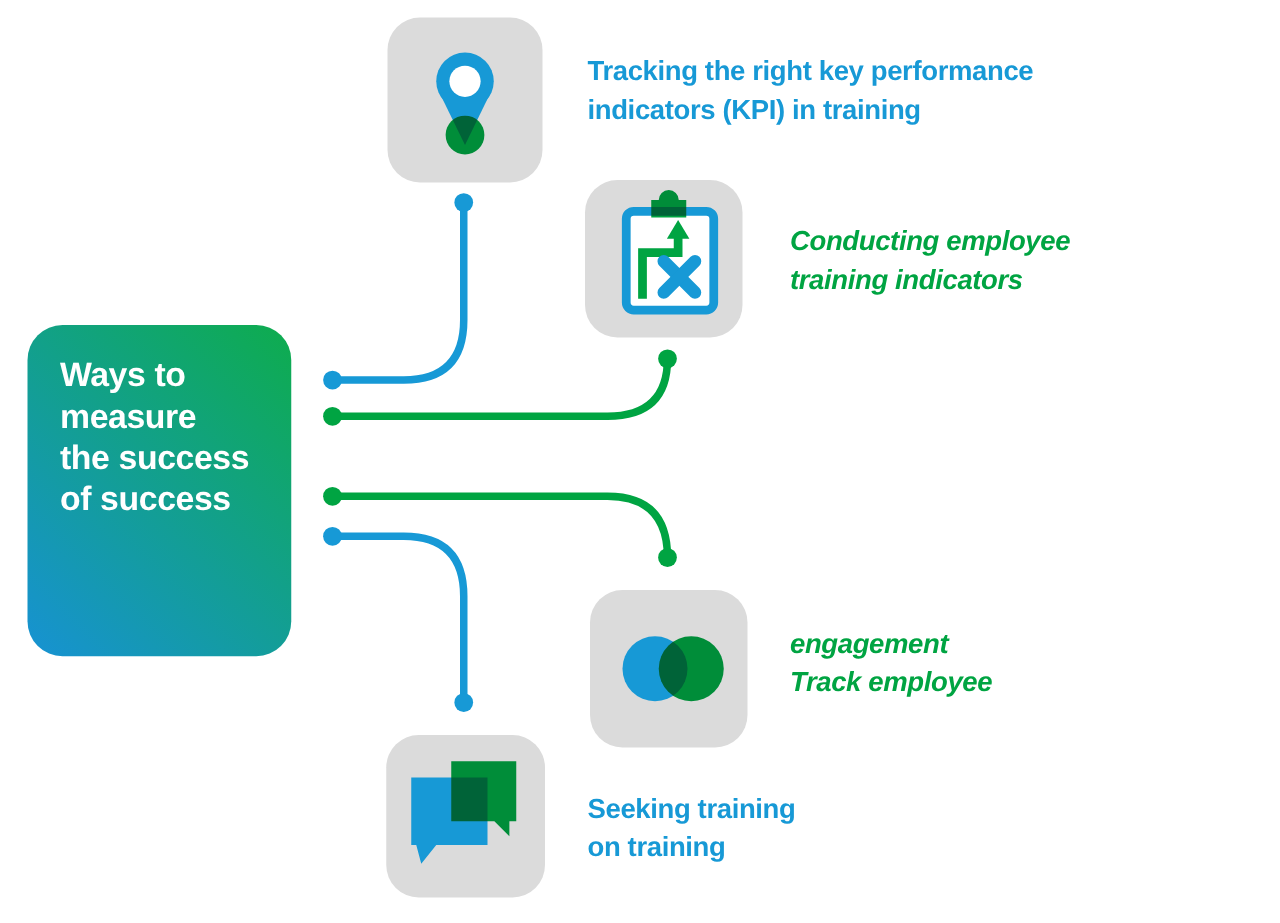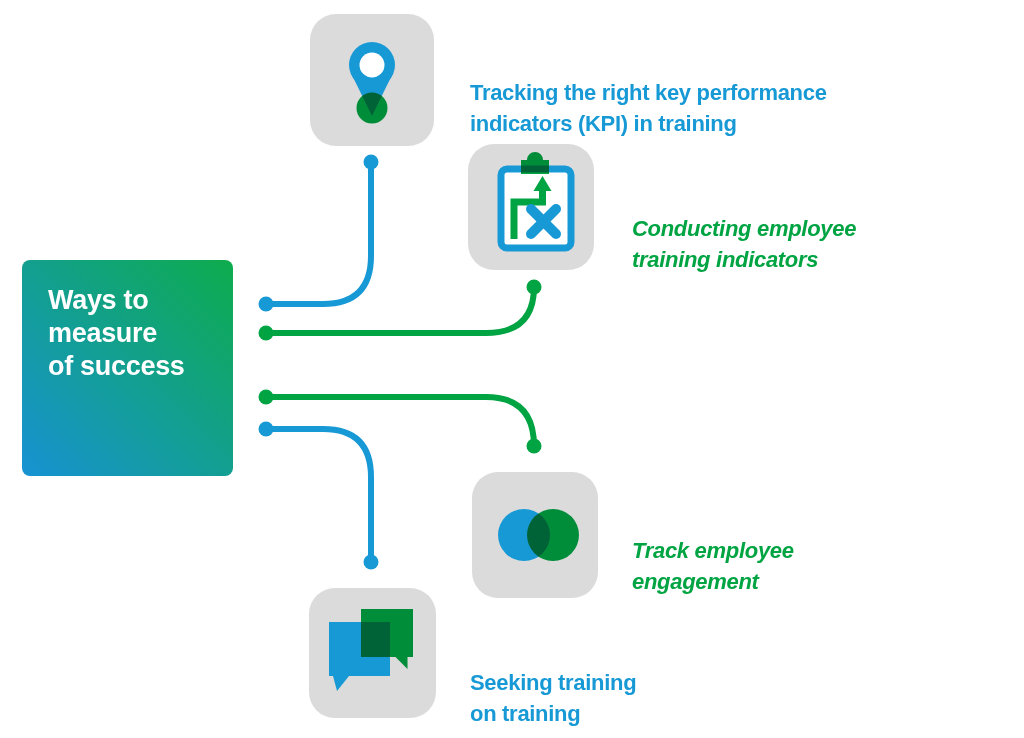--- a/index.html
+++ b/index.html
@@ -2,31 +2,31 @@
 <html><head>
 <meta charset="utf-8">
 <style>
   html,body{margin:0;padding:0;background:#ffffff;}
   .canvas{
     position:relative;width:1024px;height:738px;overflow:hidden;
     font-family:"Liberation Sans", sans-serif;font-weight:700;background:#ffffff;
   }
   .connectors{position:absolute;left:0;top:0;width:1024px;height:738px;}
   .title-box{
-    position:absolute;left:22px;top:260px;width:211px;height:216px;
-    border-radius:8px;background:linear-gradient(225deg,#0eac4d 0%,#1792d3 100%);
+    position:absolute;left:22px;top:260px;width:211px;height:265px;
+    border-radius:28px;background:linear-gradient(225deg,#0eac4d 0%,#1792d3 100%);
     color:#ffffff;font-size:27px;line-height:33px;letter-spacing:-0.3px;
     padding:24px 0 0 26px;box-sizing:border-box;
   }
   .tile{
     position:absolute;background:#dbdbdb;border-radius:26px;
     display:flex;align-items:center;justify-content:center;
   }
   .tile svg{display:block;}
-  .label{position:absolute;font-size:22px;line-height:31px;letter-spacing:-0.3px;white-space:nowrap;margin-top:36px;}
+  .label{position:absolute;font-size:22px;line-height:31px;letter-spacing:-0.3px;white-space:nowrap;}
   .label.blue{color:#1799d6;}
   .label.green{color:#00a442;font-style:italic;}
   .mult{mix-blend-mode:multiply;}
 </style>
 </head>
 <body>
 
 <div class="canvas">
 
   <svg class="connectors" viewBox="0 0 1024 738">
@@ -48,20 +48,21 @@
     <g stroke="#1799d6" fill="none" stroke-width="6">
       <path d="M 266 429 H 323 Q 371 429 371 477 V 562"></path>
       <circle cx="266" cy="429" r="7.5" fill="#1799d6" stroke="none"></circle>
       <circle cx="371" cy="562" r="7.5" fill="#1799d6" stroke="none"></circle>
     </g>
   </svg>
 
   <div class="title-box">
     <div>Ways to</div>
     <div>measure</div>
+    <div>the success</div>
     <div>of success</div>
   </div>
 
   <div class="tile" style="left:310px;top:14px;width:124px;height:132px;">
     <svg width="124" height="130" viewBox="0 0 124 130">
       <circle cx="62" cy="50" r="23" fill="#1799d6"></circle>
       <path d="M 41.5 59 L 62 101 L 82.5 59 Z" fill="#1799d6"></path>
       <circle cx="62" cy="50" r="12.5" fill="#ffffff"></circle>
       <circle class="mult" cx="62" cy="93" r="15.5" fill="#00a442"></circle>
     </svg>
@@ -98,22 +99,22 @@
     <div>Tracking the right key performance</div>
     <div>indicators (KPI) in training</div>
   </div>
 
   <div class="label green" style="left:632px;top:177px;">
     <div>Conducting employee</div>
     <div>training indicators</div>
   </div>
 
   <div class="label green" style="left:632px;top:499px;">
+    <div>engagement</div>
     <div>Track employee</div>
-    <div>engagement</div>
   </div>
 
   <div class="label blue" style="left:470px;top:631px;">
     <div>Seeking training</div>
     <div>on training</div>
   </div>
 
 </div>
 
 </body></html>

